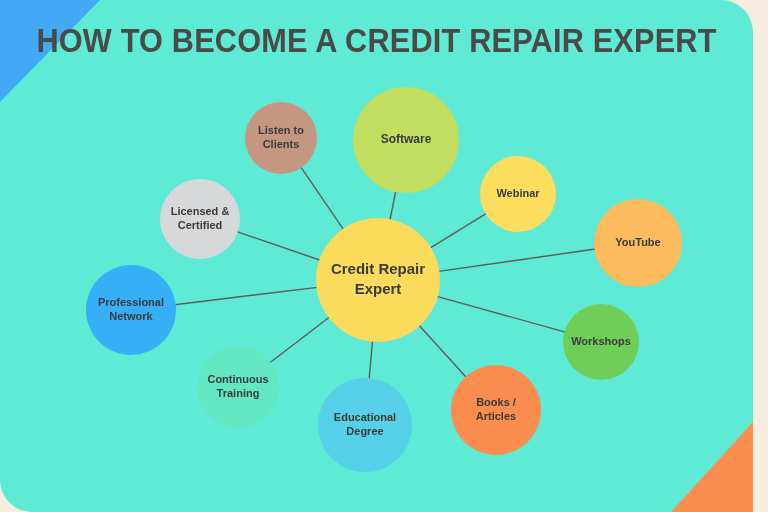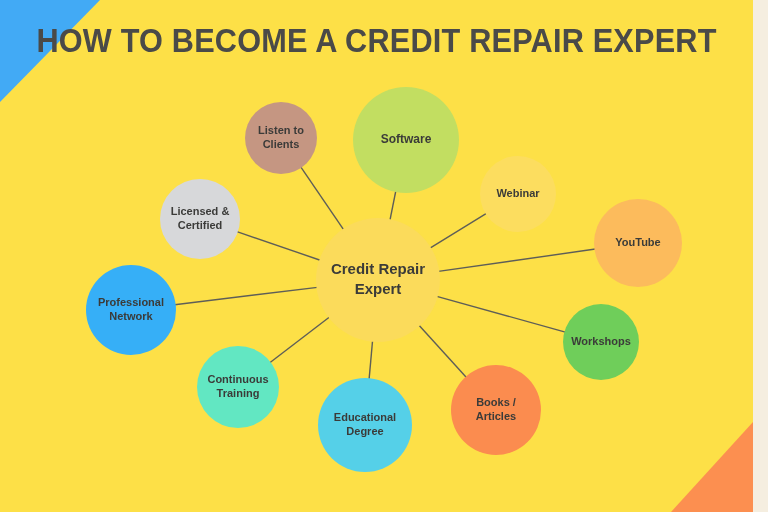--- a/index.html
+++ b/index.html
@@ -10,21 +10,22 @@
     width: 768px;
     height: 512px;
     overflow: hidden;
     font-family: "Liberation Sans", sans-serif;
     background: #F5EEE0;
   }
   #canvas {
     position: relative;
     width: 753px;
     height: 512px;
-    background: #fde047;
+    background: #5eead4;
+    border-radius: 32px;
   }
   #mindmap {
     position: absolute;
     top: 0;
     left: 0;
     width: 768px;
     height: 512px;
     display: block;
   }
   .corner-accent {

